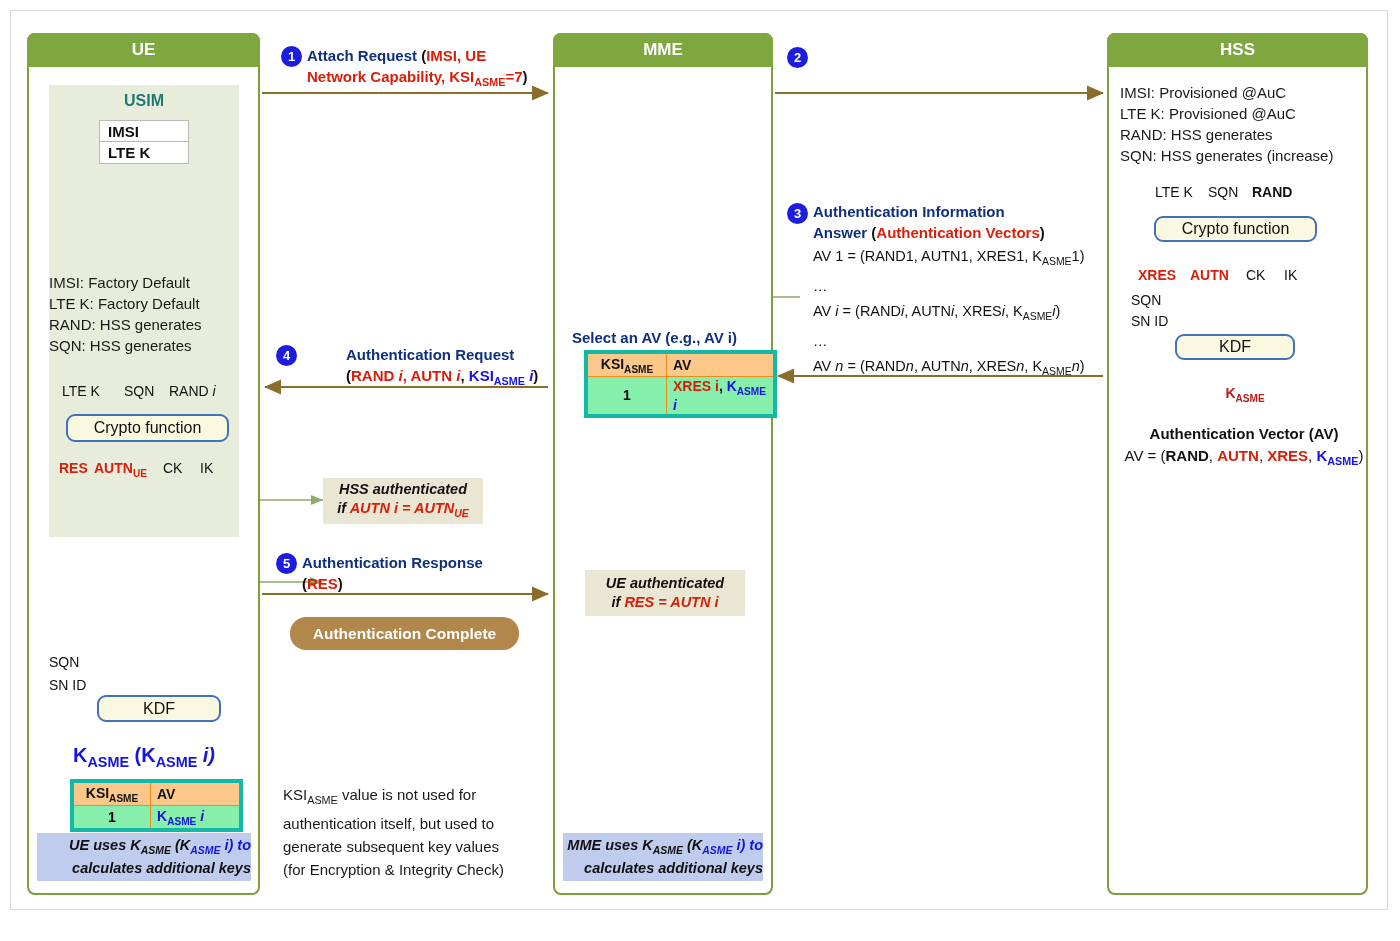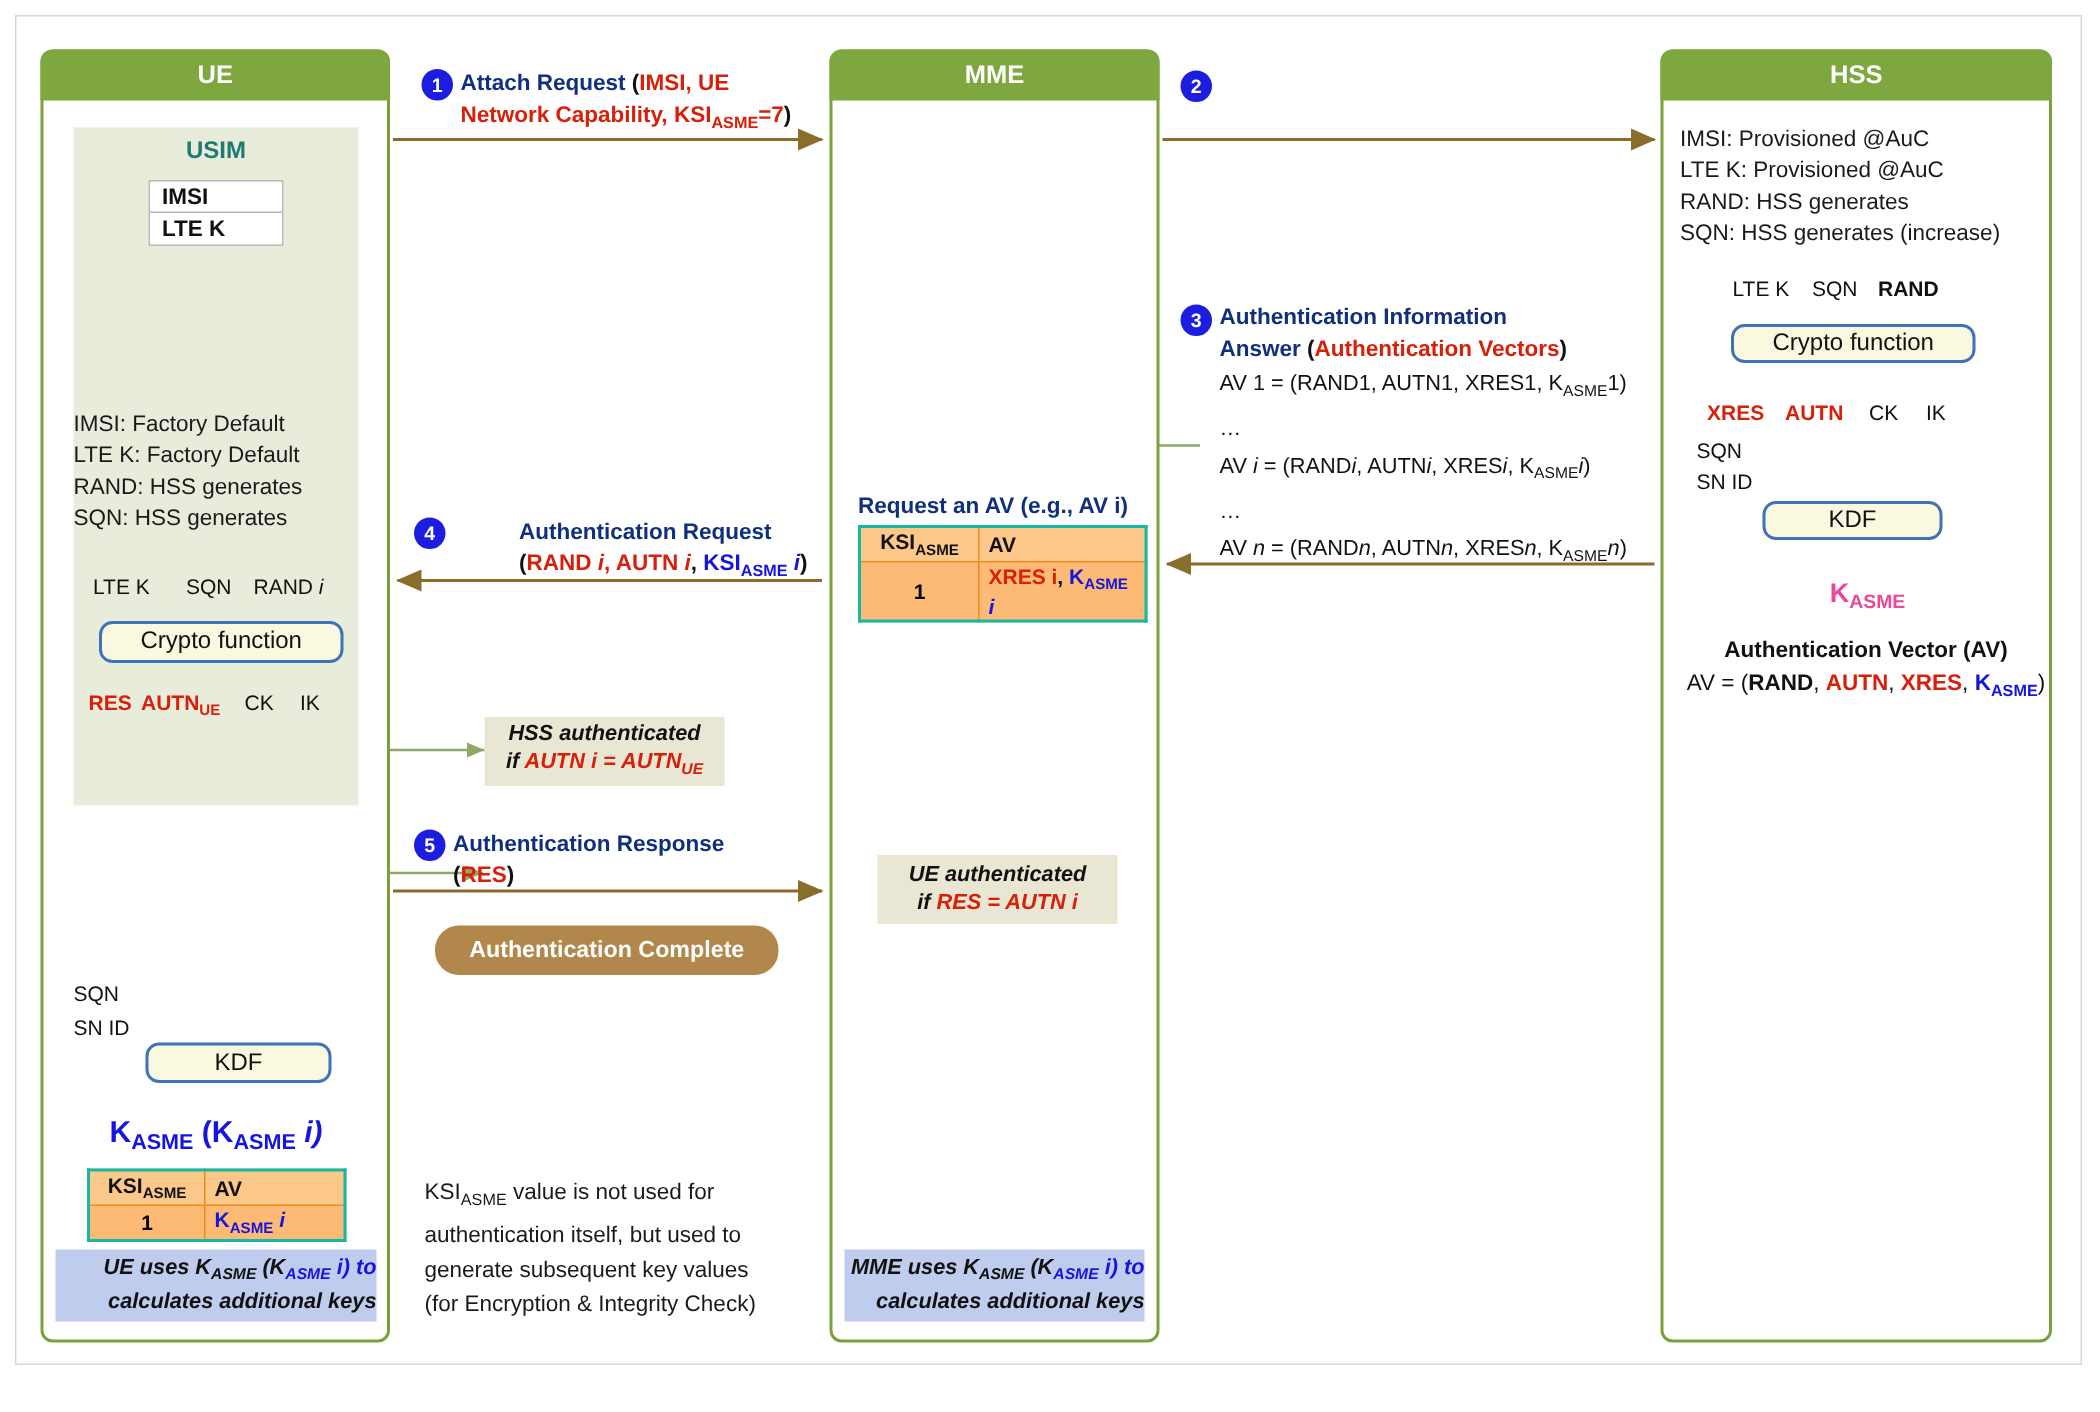--- a/index.html
+++ b/index.html
@@ -34,21 +34,21 @@
 
   
   .procbox{position:absolute;box-sizing:border-box;border:2px solid #3f72b8;border-radius:9px;background:#fbf8e0;
            display:flex;align-items:center;justify-content:center;font-size:16px;color:#111;}
 
   
   .lbl{position:absolute;font-size:14px;color:#111;white-space:nowrap;}
   .lbl.red{color:#d81f09;font-weight:bold;}
 
   
-  .avtbl{position:absolute;border:2px solid #14b8a6;border-collapse:collapse;background:#fdba74;}
+  .avtbl{position:absolute;border:4px solid #14b8a6;border-collapse:collapse;background:#86efac;margin-left:12px;}
   .avtbl td{border:1px solid #f08a1d;font-size:14px;padding:1px 6px;height:20px;}
   .avtbl .hd{background:#fbc88a;font-weight:bold;color:#111;}
 
   
   .beige{position:absolute;background:#e9e7d4;box-sizing:border-box;
          font-style:italic;font-weight:bold;font-size:14.5px;color:#111;line-height:19px;
          display:flex;flex-direction:column;align-items:center;justify-content:center;text-align:center;}
   .lilac{position:absolute;background:#c0cced;box-sizing:border-box;
          font-style:italic;font-weight:bold;font-size:14.5px;color:#111;line-height:19px;
          display:flex;flex-direction:column;align-items:flex-end;justify-content:center;text-align:center;}
@@ -196,21 +196,21 @@
       <td style="color:#1515dd;font-weight:bold;"><span>K</span><span class="sub">ASME</span><span class="it"> i</span></td>
     </tr>
   </tbody>
     </table>
 
   <div class="lilac" style="left:37px;top:833px;width:214px;height:48px;">
     <div><span>UE uses K</span><span class="sub">ASME</span><span> (K</span><span class="sub" style="color:#1515dd">ASME</span><span style="color:#1515dd"> i) to</span></div>
     <div>calculates additional keys</div>
   </div>
 
-  <div class="sel-av" style="left:572px;top:329px;">Request an AV (e.g.,  AV i)</div>
+  <div class="sel-av" style="left:572px;top:329px;">Select an AV (e.g.,  AV i)</div>
   <table class="avtbl" style="left:572px;top:350px;width:193px;">
     <tbody>
         <tr>
       <td class="hd" style="width:66px;text-align:center;"><span>KSI</span><span class="sub">ASME</span></td>
       <td class="hd">AV</td>
     </tr>
     <tr>
       <td style="text-align:center;font-weight:bold;">1</td>
       <td style="font-weight:bold;"><span style="color:#d81f09">XRES i</span><span>, </span><span style="color:#1515dd">K</span><span class="sub" style="color:#1515dd">ASME</span><span class="it" style="color:#1515dd"> i</span></td>
     </tr>
@@ -240,21 +240,21 @@
 
   <div class="lbl red" style="left:1138px;top:267px;">XRES</div>
   <div class="lbl red" style="left:1190px;top:267px;">AUTN</div>
   <div class="lbl" style="left:1246px;top:267px;">CK</div>
   <div class="lbl" style="left:1284px;top:267px;">IK</div>
 
   <div class="lbl" style="left:1131px;top:292px;">SQN</div>
   <div class="lbl" style="left:1131px;top:313px;">SN ID</div>
   <div class="procbox" style="left:1175px;top:334px;width:120px;height:26px;">KDF</div>
 
-  <div style="position:absolute;left:1120px;top:385px;width:250px;text-align:center;color:#ec4899;font-weight:bold;font-size:18px;">
+  <div style="position:absolute;left:1120px;top:385px;width:250px;text-align:center;color:#b91c1c;font-weight:bold;font-size:14px;">
     <span>K</span><span class="sub">ASME</span>
   </div>
 
   <div style="position:absolute;left:1113px;top:425px;width:262px;text-align:center;font-weight:bold;font-size:15px;color:#111;">Authentication Vector (AV)</div>
   <div style="position:absolute;left:1113px;top:447px;width:262px;text-align:center;font-size:15px;color:#111;">
     <span>AV = (</span><span class="bold">RAND</span><span>, </span><span class="bold" style="color:#d81f09">AUTN</span><span>, </span><span class="bold" style="color:#d81f09">XRES</span><span>, </span><span class="bold" style="color:#1515dd">K</span><span class="sub bold" style="color:#1515dd">ASME</span><span>)</span>
   </div>
 
   <div class="badge" style="left:281px;top:46px;">1</div>
   <div class="msg" style="left:307px;top:45px;width:250px;">

